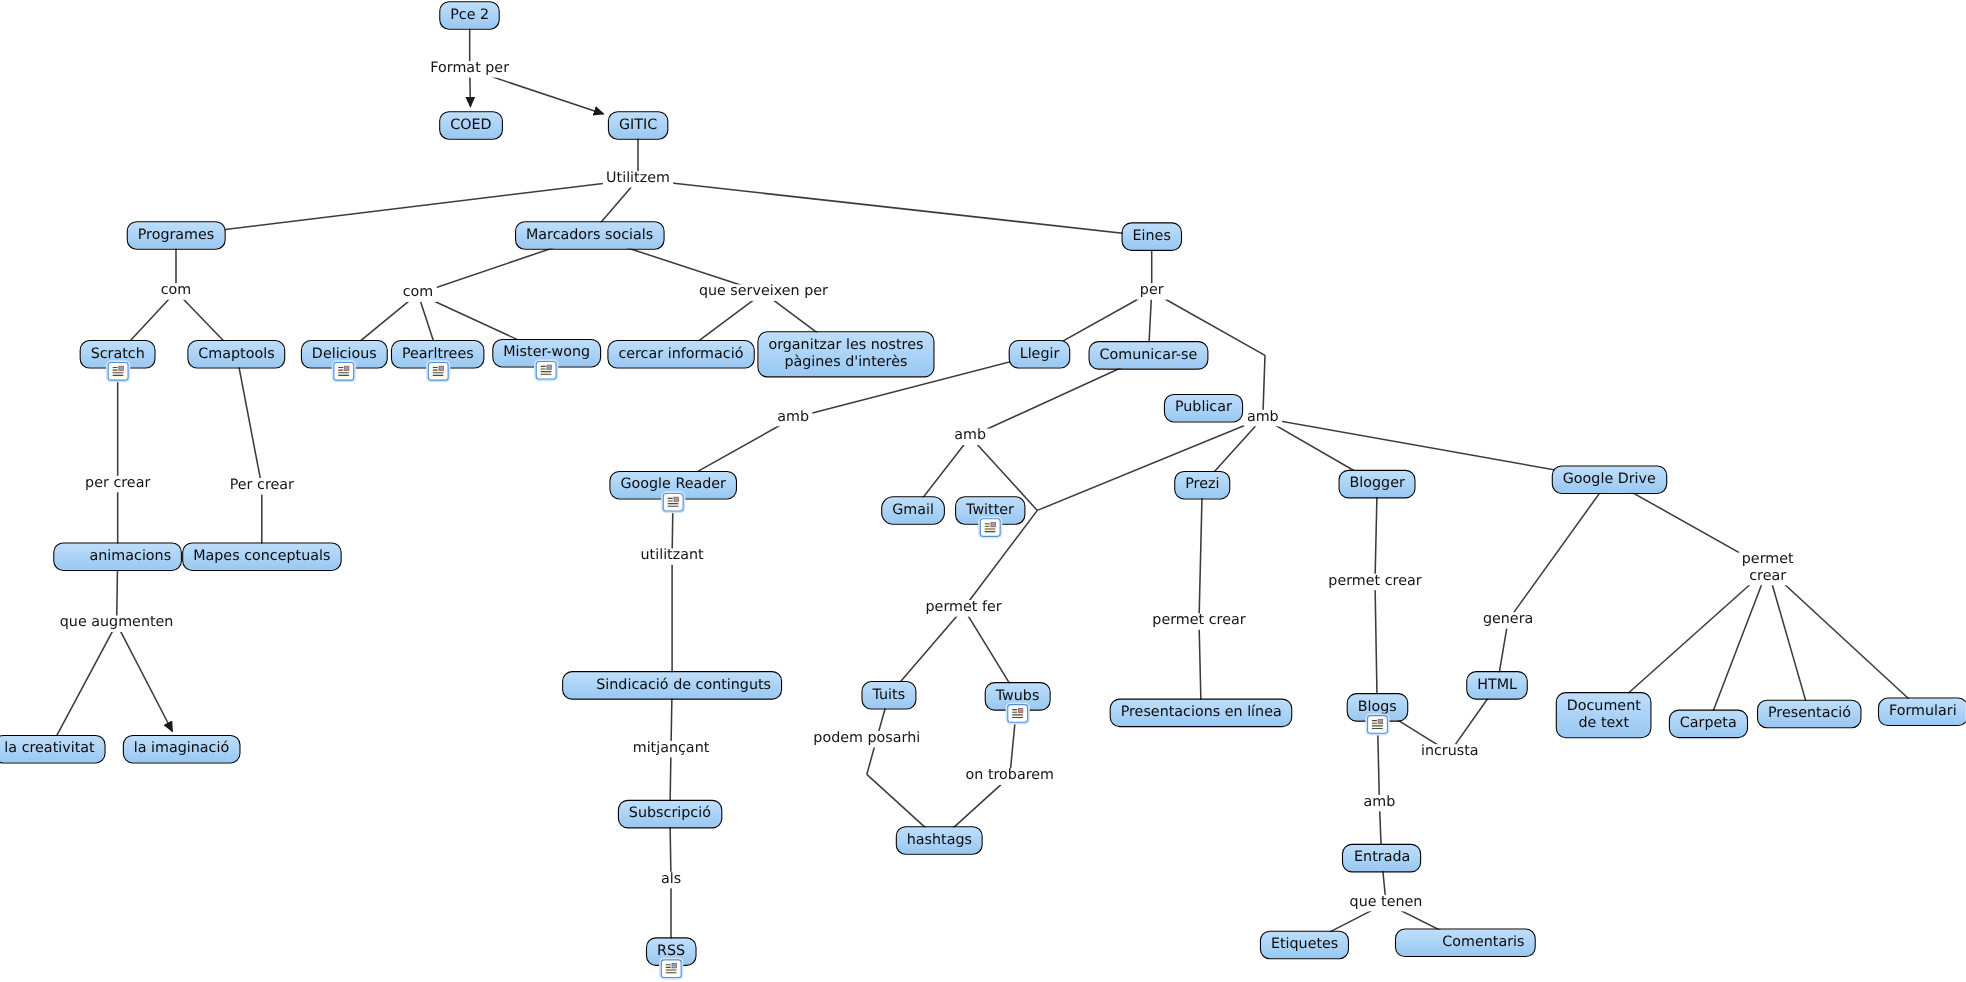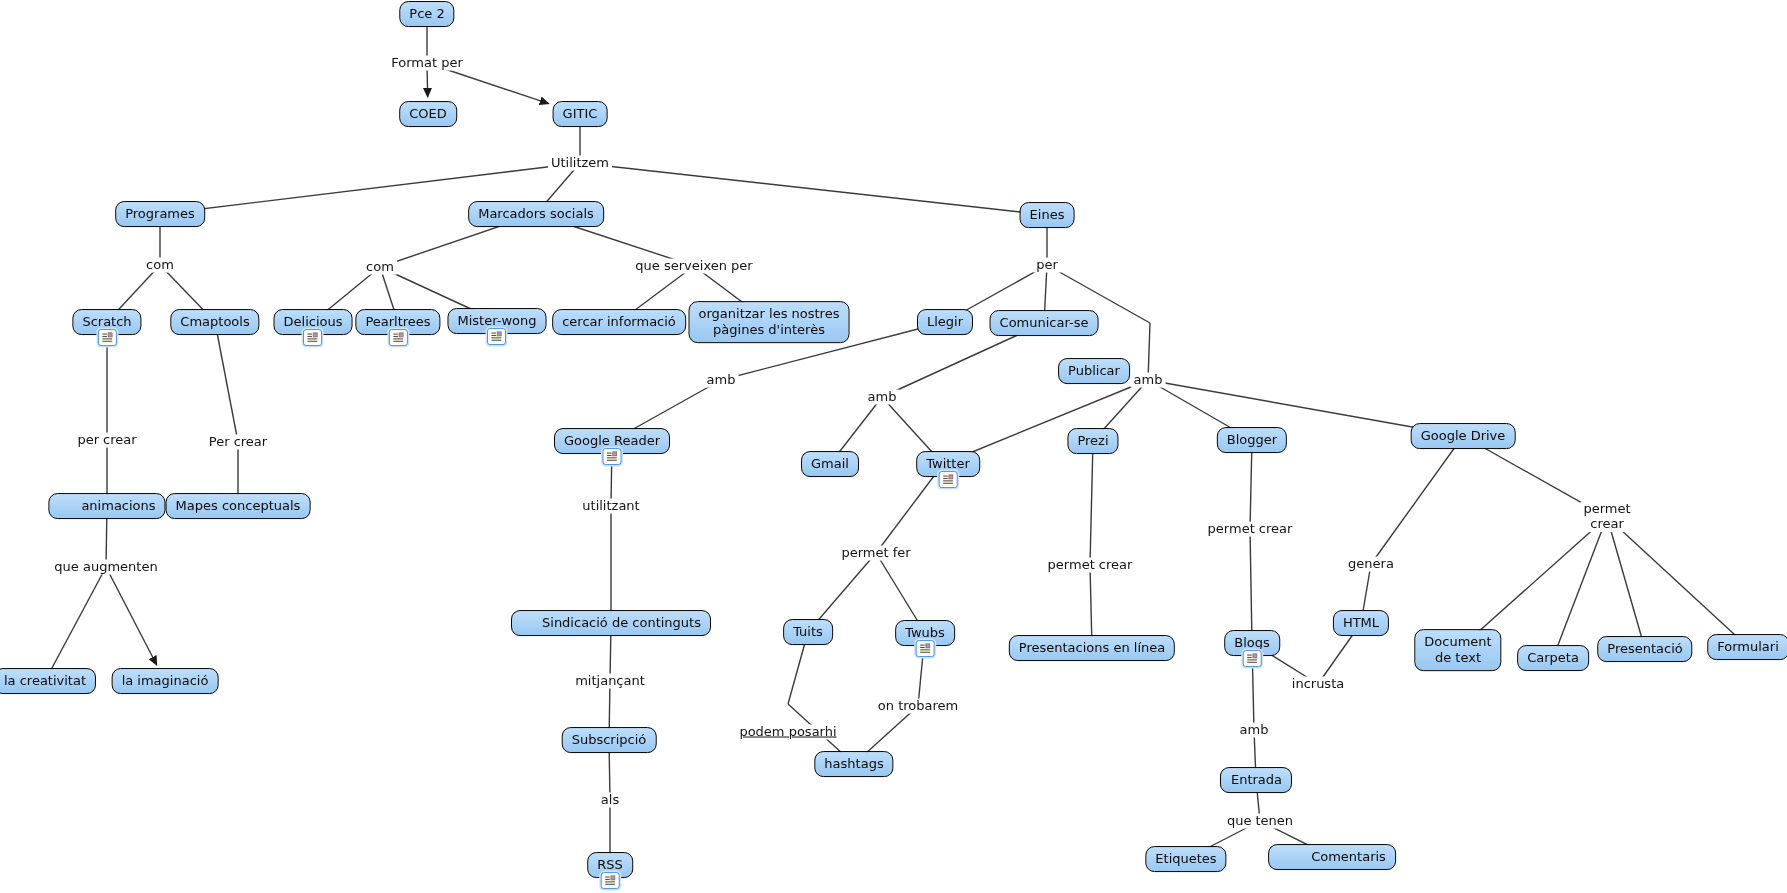--- a/index.html
+++ b/index.html
@@ -209,22 +209,22 @@
     <div class="node" style="left: 611px; top: 623px; padding-left: 30px;">Sindicació de continguts</div>
     <div class="node" style="left: 609px; top: 740px;">Subscripció</div>
     <div class="node" style="left: 610px; top: 865px;">RSS<div class="res-icon"><svg width="11" height="11" viewBox="0 0 11 11" xmlns="http://www.w3.org/2000/svg">
           <rect x="0" y="0" width="11" height="11" fill="#fdf8e2"></rect>
           <rect x="6.2" y="0.8" width="4" height="4" fill="#7ea7d8" stroke="#b05048" stroke-width="0.7"></rect>
           <line x1="0.5" y1="2" x2="5" y2="2" stroke="#4a4a4a" stroke-width="1"></line>
           <line x1="0.5" y1="4.4" x2="5" y2="4.4" stroke="#4a4a4a" stroke-width="1"></line>
           <line x1="0.5" y1="6.8" x2="10.2" y2="6.8" stroke="#4a4a4a" stroke-width="1"></line>
           <line x1="0.5" y1="9.2" x2="10.2" y2="9.2" stroke="#4a4a4a" stroke-width="1"></line>
         </svg></div></div>
-    <div class="node" style="left: 830px; top: 464px;">Gmail</div>
-    <div class="node" style="left: 948px; top: 464px; text-align: right;">Twitter<div class="res-icon"><svg width="11" height="11" viewBox="0 0 11 11" xmlns="http://www.w3.org/2000/svg">
+    <div class="node" style="left: 830px; top: 464px; border-radius: 11px;">Gmail</div>
+    <div class="node" style="left: 900px; top: 464px; text-align: right;">Twitter<div class="res-icon"><svg width="11" height="11" viewBox="0 0 11 11" xmlns="http://www.w3.org/2000/svg">
           <rect x="0" y="0" width="11" height="11" fill="#fdf8e2"></rect>
           <rect x="6.2" y="0.8" width="4" height="4" fill="#7ea7d8" stroke="#b05048" stroke-width="0.7"></rect>
           <line x1="0.5" y1="2" x2="5" y2="2" stroke="#4a4a4a" stroke-width="1"></line>
           <line x1="0.5" y1="4.4" x2="5" y2="4.4" stroke="#4a4a4a" stroke-width="1"></line>
           <line x1="0.5" y1="6.8" x2="10.2" y2="6.8" stroke="#4a4a4a" stroke-width="1"></line>
           <line x1="0.5" y1="9.2" x2="10.2" y2="9.2" stroke="#4a4a4a" stroke-width="1"></line>
         </svg></div></div>
     <div class="node" style="left: 808px; top: 632px;">Tuits</div>
     <div class="node" style="left: 925px; top: 633px;">Twubs<div class="res-icon"><svg width="11" height="11" viewBox="0 0 11 11" xmlns="http://www.w3.org/2000/svg">
           <rect x="0" y="0" width="11" height="11" fill="#fdf8e2"></rect>
@@ -265,21 +265,21 @@
     <div class="edge-label" style="left: 107px; top: 440px;">per crear</div>
     <div class="edge-label" style="left: 238px; top: 442px;">Per crear</div>
     <div class="edge-label" style="left: 106px; top: 567px;">que augmenten</div>
     <div class="edge-label" style="left: 721px; top: 380px;">amb</div>
     <div class="edge-label" style="left: 611px; top: 506px;">utilitzant</div>
     <div class="edge-label" style="left: 610px; top: 681px;">mitjançant</div>
     <div class="edge-label" style="left: 610px; top: 800px;">als</div>
     <div class="edge-label" style="left: 882px; top: 397px;">amb</div>
     <div class="edge-label" style="left: 1148px; top: 380px;">amb</div>
     <div class="edge-label" style="left: 876px; top: 553px;">permet fer</div>
-    <div class="edge-label" style="left: 788px; top: 732px; text-decoration: underline;">podem posarhi</div>
+    <div class="edge-label" style="left: 788px; top: 672px;">podem posarhi</div>
     <div class="edge-label" style="left: 918px; top: 706px;">on trobarem</div>
     <div class="edge-label" style="left: 1090px; top: 565px;">permet crear</div>
     <div class="edge-label" style="left: 1250px; top: 529px;">permet crear</div>
     <div class="edge-label" style="left: 1371px; top: 564px;">genera</div>
     <div class="edge-label" style="left: 1318px; top: 684px;">incrusta</div>
     <div class="edge-label" style="left: 1254px; top: 730px;">amb</div>
     <div class="edge-label" style="left: 1260px; top: 821px;">que tenen</div>
     <div class="edge-label" style="left: 1607px; top: 517px;">permet
 crear</div>
   </div>

